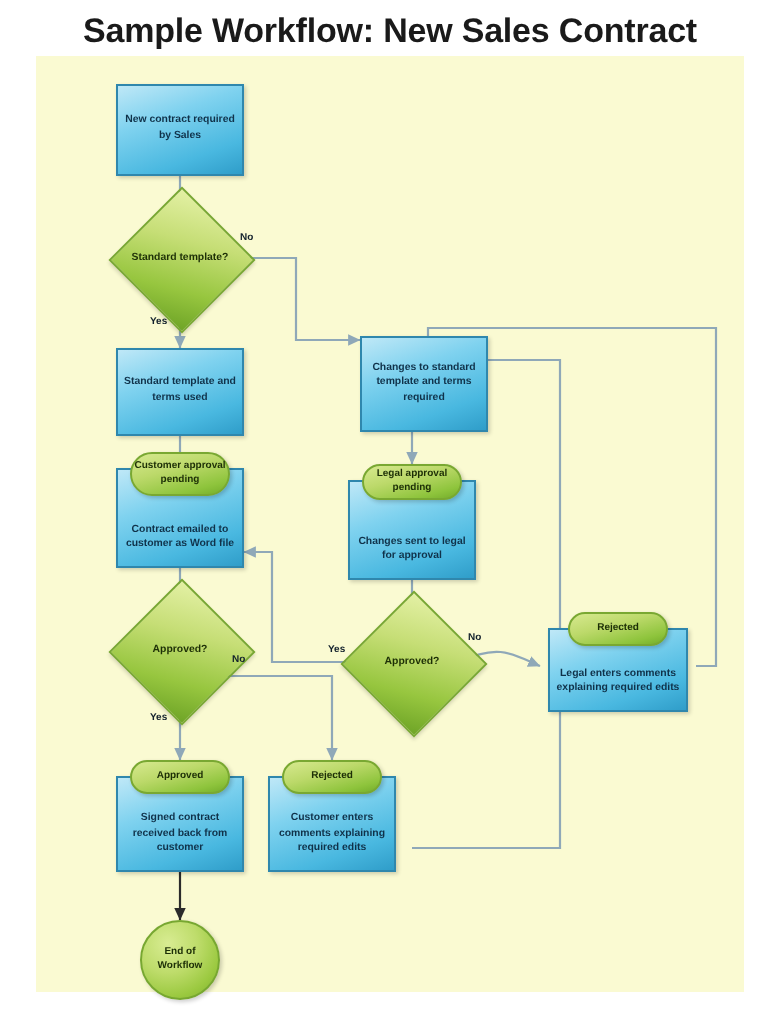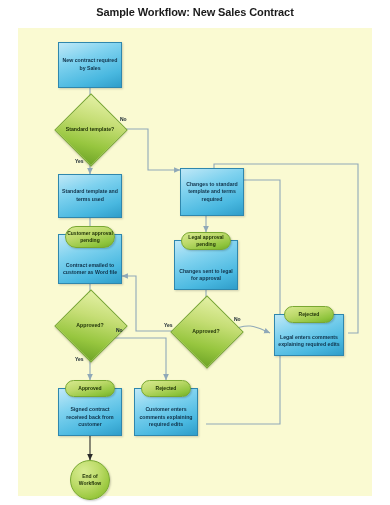--- a/index.html
+++ b/index.html
@@ -7,21 +7,21 @@
     width:390px;height:505px;
     background:#ffffff;
     font-family:"Liberation Sans", sans-serif;
     overflow:hidden;
   }
   #page{position:relative;width:390px;height:505px;}
 
   .title{
     position:absolute;left:0;top:6px;width:390px;
     text-align:center;
-    font-size:11px;font-weight:bold;color:#1a1a1a;
+    font-size:17px;font-weight:bold;color:#1a1a1a;
     letter-spacing:-0.1px;
   }
 
   .canvas{
     position:absolute;left:18px;top:28px;
     width:354px;height:468px;
     background:#fafad2;
   }
 
   

